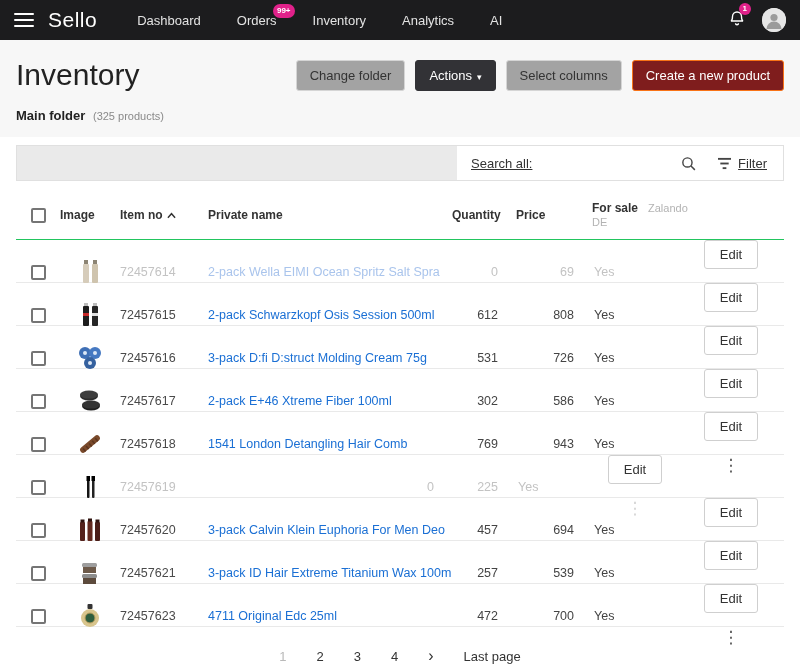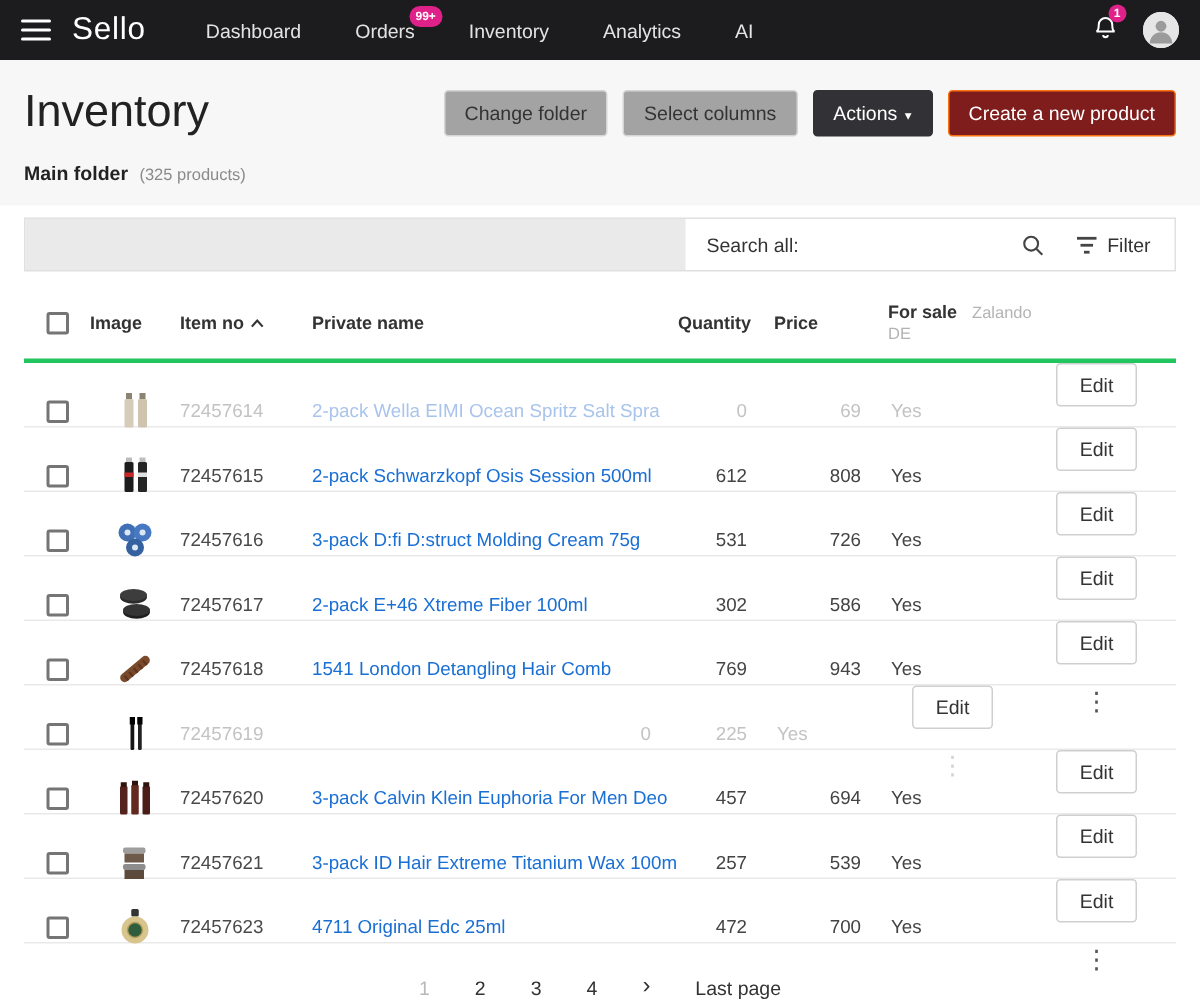--- a/index.html
+++ b/index.html
@@ -35,30 +35,30 @@
   .btn-magenta { background:#7f1d1d; border:1px solid #f97316; color:#fff; }
   .folder-line { margin-top:16px; font-size:13px; }
   .folder-name { font-weight:bold; color:#222; }
   .folder-count { font-size:11px; color:#8a8a8a; margin-left:4px; }
 
   
   .search-row { margin:8px 16px 0; height:36px; display:flex; align-items:stretch;
     border:1px solid #e0e0e0; background:#fff; }
   .search-input { flex:0 0 440px; background:#eaeaea; border:none; outline:none; padding:0 10px;
     font-size:13px; font-family:"Liberation Sans", sans-serif; }
-  .search-right { flex:1; display:flex; align-items:center; padding:0 10px 0 14px; gap:10px; }
+  .search-right { flex:1; display:flex; align-items:center; padding:0 10px 0 14px; gap:10px;text-decoration:underline; }
   .search-label { font-size:13px; color:#333; flex:1; }
   .icon-btn { display:flex; align-items:center; cursor:pointer; padding:4px; }
   .filter-btn { display:flex; align-items:center; gap:6px; cursor:pointer; font-size:13px;
     color:#333; padding:4px 6px; }
 
   
   .table { margin:10px 16px 0; }
   .grid { display:grid; grid-template-columns:44px 60px 88px 1fr 64px 76px 96px 96px; align-items:center; }
-  .thead { padding:10px 0; border-bottom:3px solid #22c55e; font-size:12px; font-weight:bold; color:#333; }
+  .thead { padding:10px 0; border-bottom:1px solid #22c55e; font-size:12px; font-weight:bold; color:#333; }
   .th-right { text-align:left; padding-right:18px; }
   .th-channel { font-weight:normal; color:#b3b3b3; font-size:11px; margin-left:10px; }
   .sort-caret { margin-left:4px; }
   .trow { height:43px; border-bottom:1px solid #e9e9e9; font-size:12.5px; }
   .cb-cell { display:flex; justify-content:center; }
   input[type="checkbox"] { appearance:none; -webkit-appearance:none; width:15px; height:15px;
     border:2px solid #757575; border-radius:2px; background:#fff; cursor:pointer; }
   .thumb-cell { display:flex; justify-content:center; }
   .itemno { color:#4a4a4a; }
   .name a { color:#1a6fd4; text-decoration:none; white-space:nowrap; overflow:hidden; display:block; }
@@ -115,22 +115,22 @@
         </svg>
     </div>
   </div>
 </div>
 
 <div class="header-section">
   <div class="title-row">
     <div class="page-title">Inventory</div>
     <div class="btn-group">
       <button class="btn btn-light">Change folder</button>
+      <button class="btn btn-dark"><span>Actions</span><span class="caret">▾</span></button>
       <button class="btn btn-light">Select columns</button>
-      <button class="btn btn-dark"><span>Actions</span><span class="caret">▾</span></button>
       <button class="btn btn-magenta">Create a new product</button>
     </div>
   </div>
   <div class="folder-line">
     <span class="folder-name">Main folder</span>
     <span class="folder-count">(325 products)</span>
   </div>
 </div>
 
 <div class="search-row">

